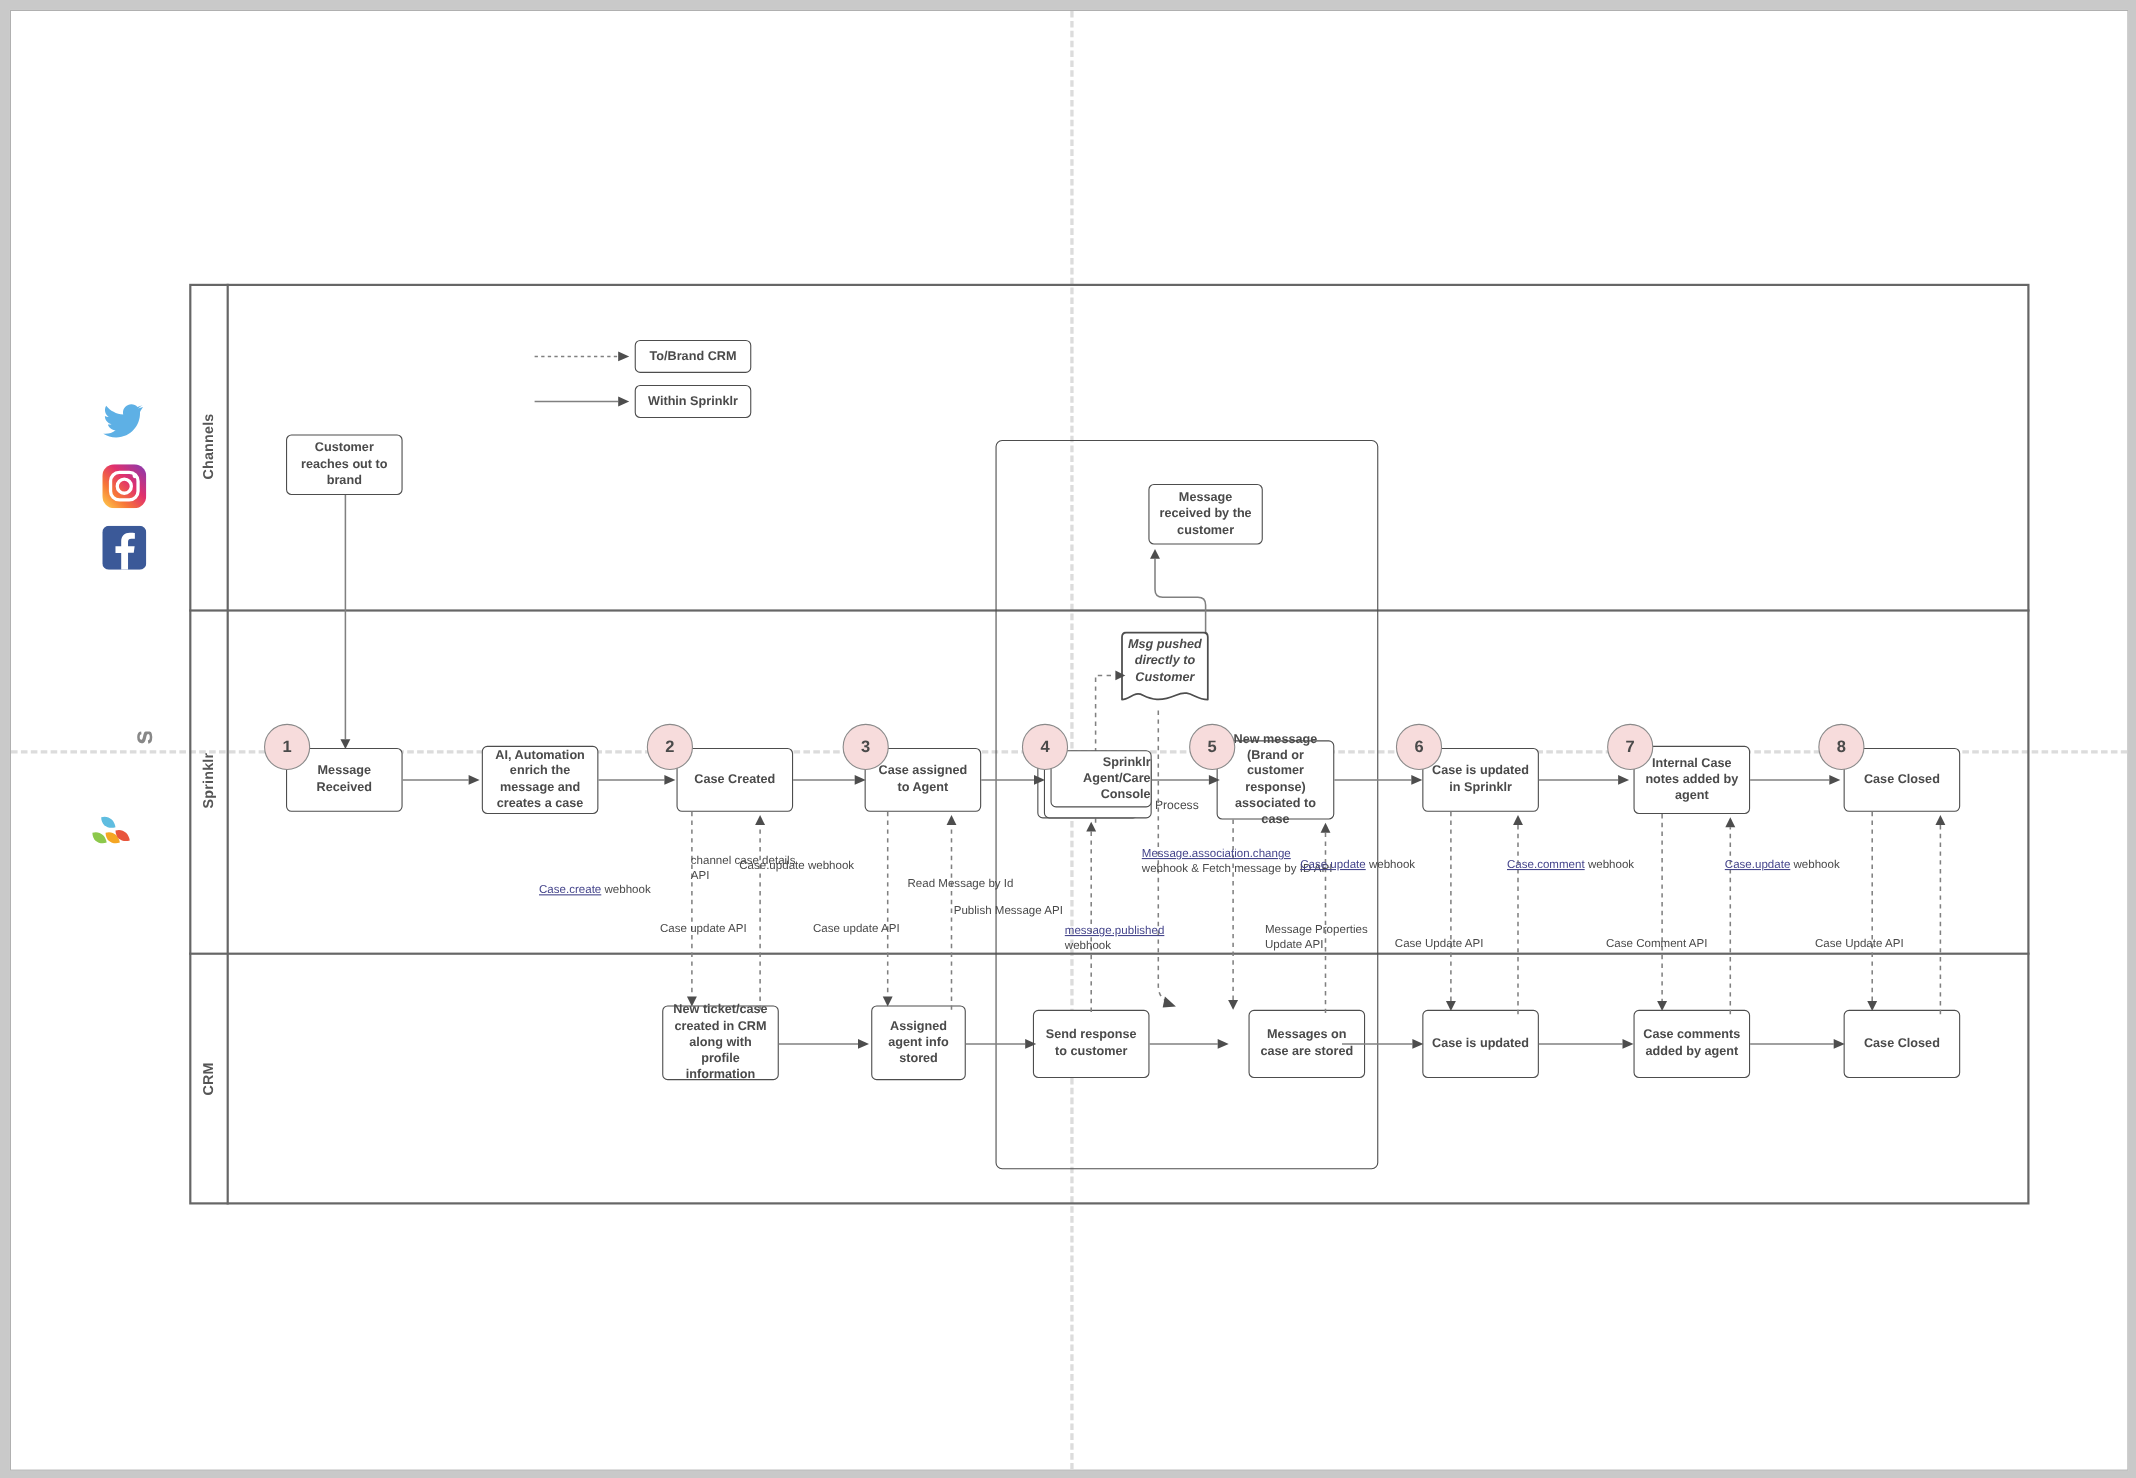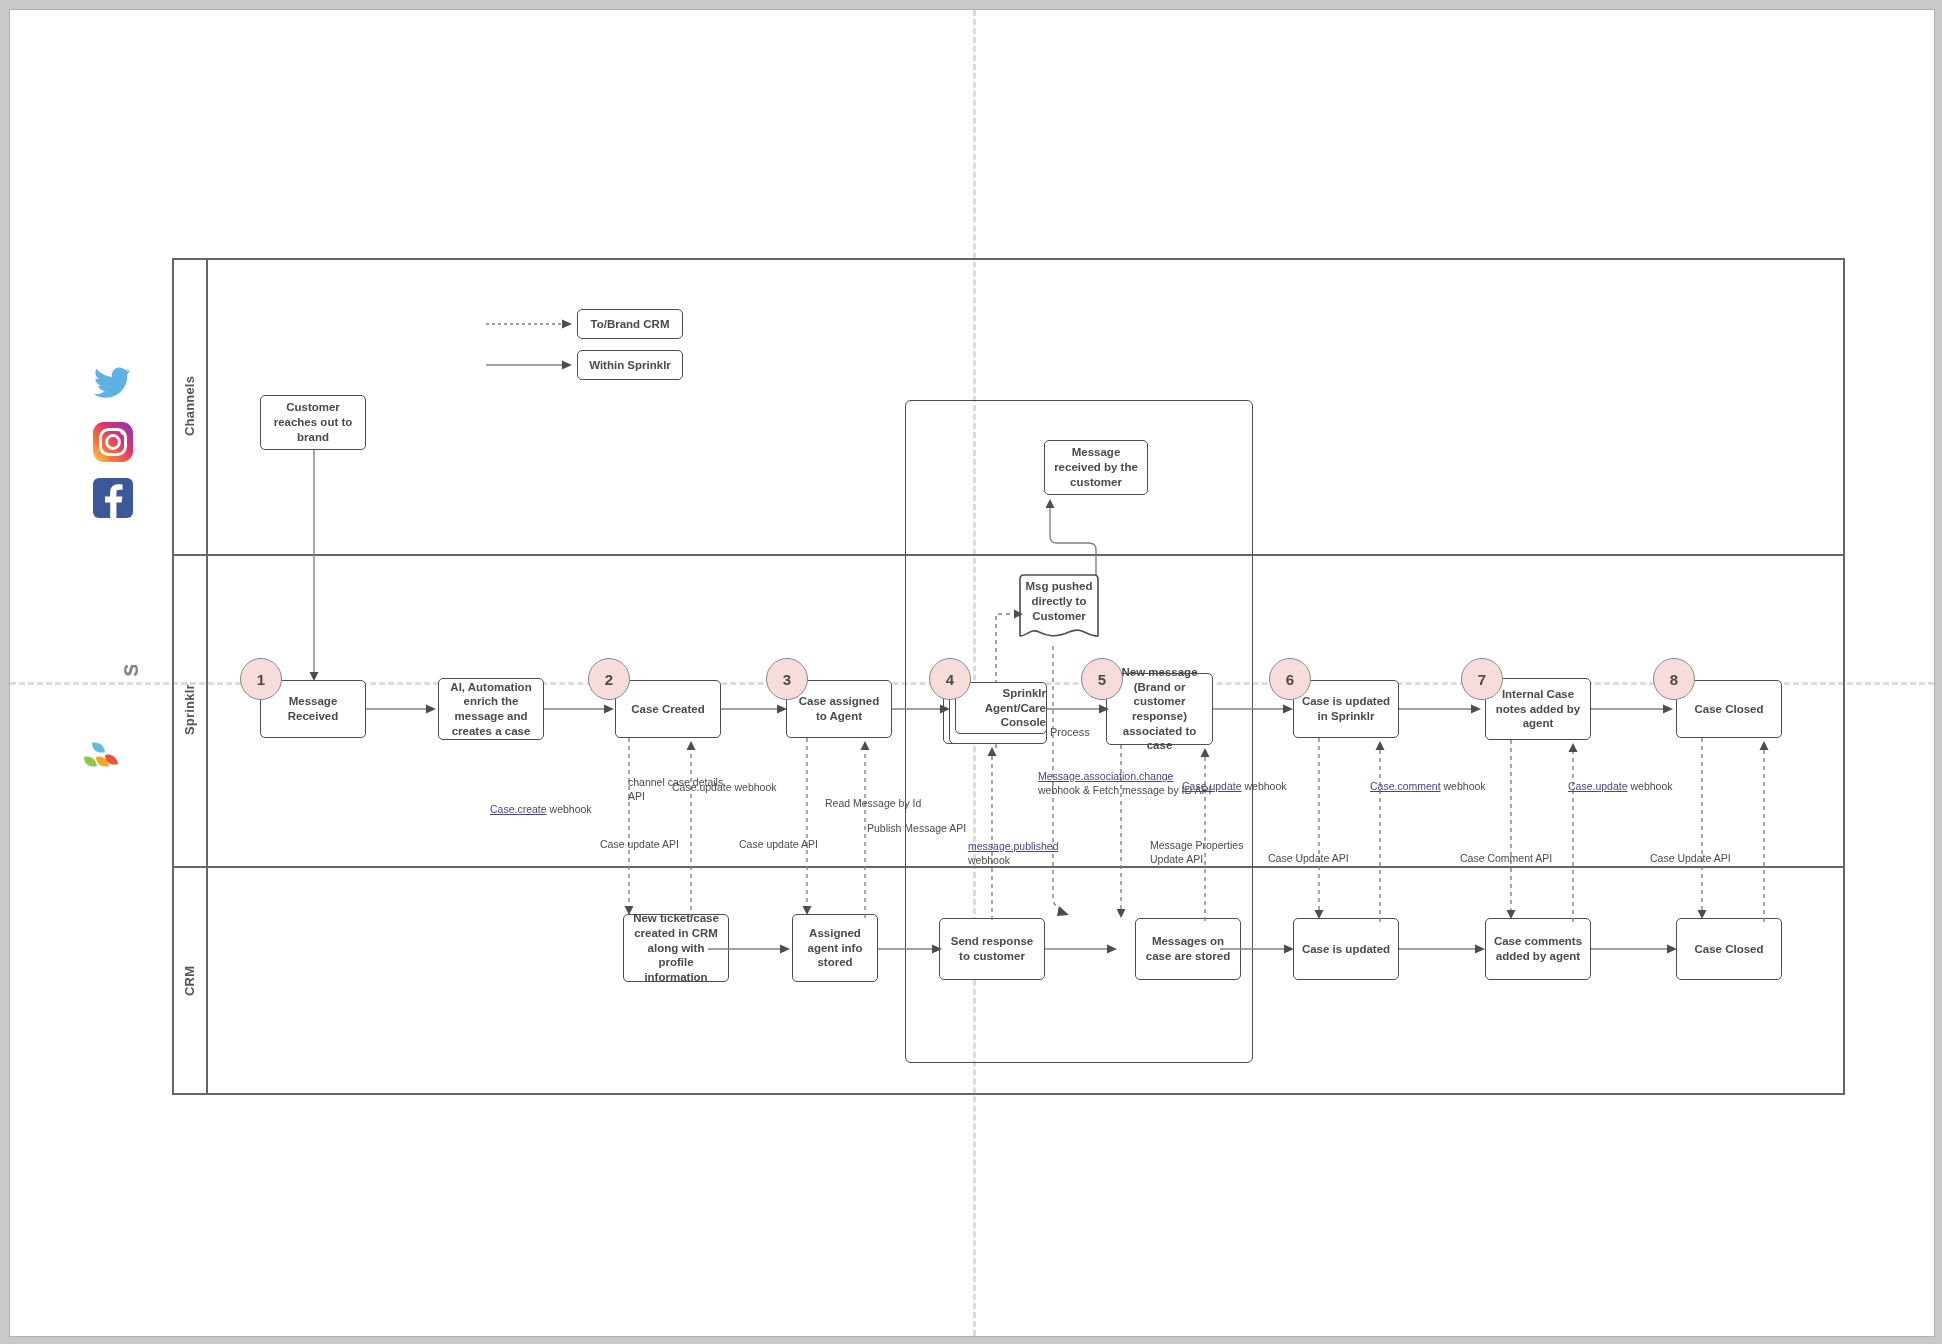--- a/index.html
+++ b/index.html
@@ -32,21 +32,21 @@
   .stack .s2{position:absolute;left:0;top:10px;width:calc(100% - 12px);height:calc(100% - 10px);
         border:1.6px solid #4d4d4d;border-radius:5px;background:#fff;box-sizing:border-box;}
   .stack .s1{position:absolute;left:6px;top:5px;width:calc(100% - 6px);height:calc(100% - 5px);
         border:1.6px solid #4d4d4d;border-radius:5px;background:#fff;box-sizing:border-box;}
   .stack .s0{position:absolute;left:12px;top:0;width:calc(100% - 12px);height:calc(100% - 10px);
         border:1.6px solid #4d4d4d;border-radius:5px;background:#fff;box-sizing:border-box;
         display:flex;align-items:center;justify-content:center;text-align:right;
         font-size:11.5px;font-weight:bold;color:#4a4a4a;line-height:1.3;}
 
   
-  .doc{position:absolute;}
+  .doc{position:absolute;font-style:italic;}
   .doc svg{position:absolute;left:0;top:0;}
   .doc .dtxt{position:absolute;left:0;top:0;width:100%;height:76%;
         display:flex;align-items:center;justify-content:center;text-align:center;
         font-size:11.5px;font-weight:bold;color:#4a4a4a;line-height:1.3;}
 
   
   .step{position:absolute;width:40px;height:40px;border-radius:50%;
         background:#f7dcdc;border:1.6px solid #8a8a8a;
         display:flex;align-items:center;justify-content:center;
         font-size:15px;font-weight:bold;color:#4a4a4a;}
@@ -240,21 +240,21 @@
     </div>
     <div class="conn" style="left:1581px;top:692px;">
       <svg width="90" height="14" viewBox="0 0 90 14">
           <line x1="0" y1="7" x2="72" y2="7" stroke="#808080" stroke-width="1.4"></line>
           <path d="M72 2.5 L82 7 L72 11.5 Z" fill="#4d4d4d"></path>
         </svg>
     </div>
 
     <div class="ann" style="left:1040px;top:715px;width:60px;font-size:11px;">Process</div>
 
-    <div class="node" style="left:613px;top:904px;width:106px;height:68px;">New ticket/case created in CRM along with profile information</div>
+    <div class="node" style="left:592px;top:904px;width:106px;height:68px;">New ticket/case created in CRM along with profile information</div>
     <div class="node" style="left:782px;top:904px;width:86px;height:68px;">Assigned agent info stored</div>
     <div class="node" style="left:929px;top:908px;width:106px;height:62px;">Send response to customer</div>
     <div class="node" style="left:1104px;top:908px;width:106px;height:62px;margin-left:21px;">Messages on case are stored</div>
     <div class="node" style="left:1283px;top:908px;width:106px;height:62px;">Case is updated</div>
     <div class="node" style="left:1475px;top:908px;width:106px;height:62px;">Case comments added by agent</div>
     <div class="node" style="left:1666px;top:908px;width:106px;height:62px;">Case Closed</div>
 
     <div class="conn" style="left:698px;top:932px;">
       <svg width="90" height="14" viewBox="0 0 90 14">
           <line x1="0" y1="7" x2="72" y2="7" stroke="#808080" stroke-width="1.4"></line>

